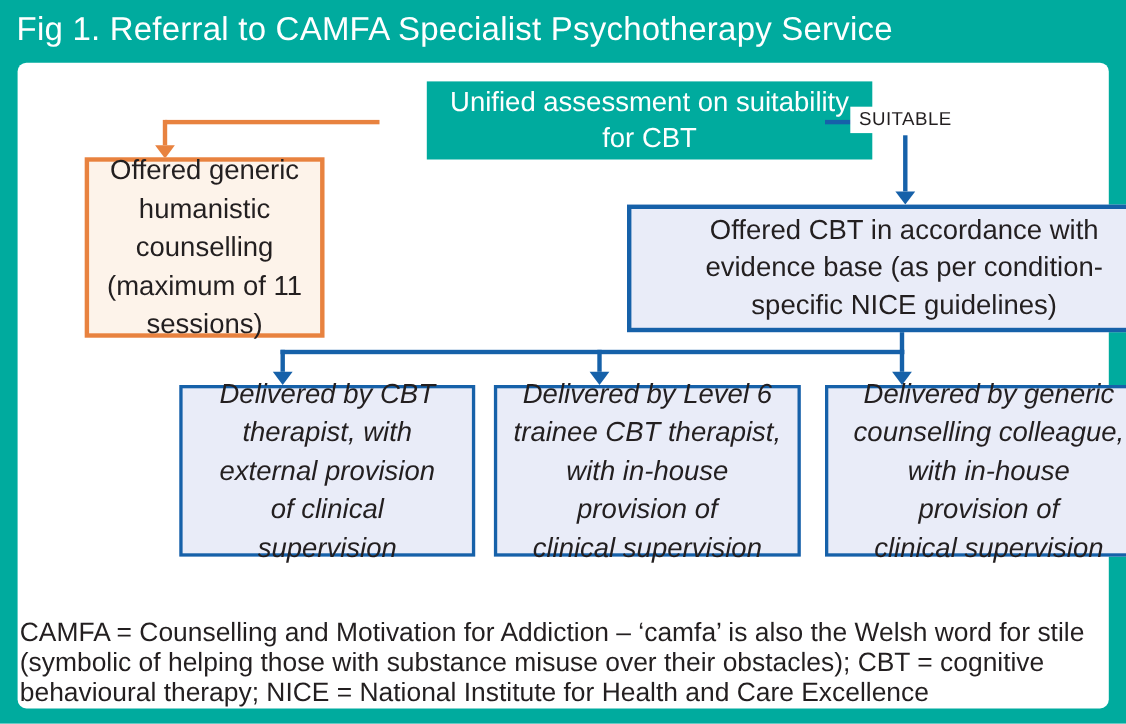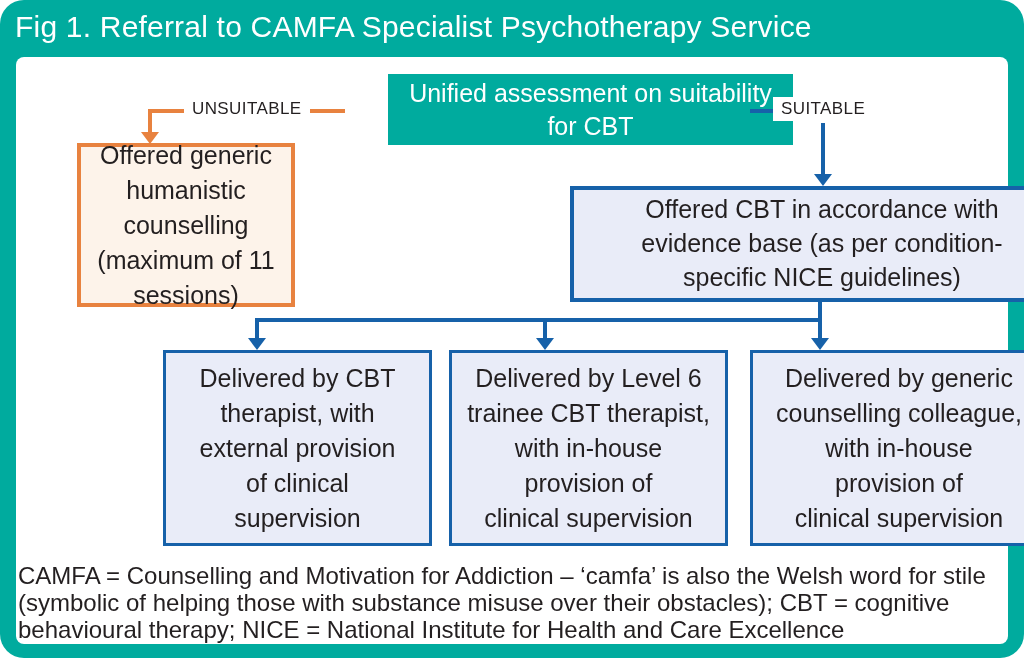--- a/index.html
+++ b/index.html
@@ -2,35 +2,35 @@
 <html style="--teal: #00ab9e; --orange: #e8823f; --orange_fill: #fdf3ea; --blue: #1661a9; --blue_fill: #e9ecf8; --text: #231f20;"><head>
 <meta charset="utf-8">
 <style>
   :root{
     --teal:#00ab9e; --orange:#e8823f; --orange_fill:#fdf3ea;
     --blue:#1661a9; --blue_fill:#e9ecf8; --text:#231f20; --white:#ffffff;
   }
   *{margin:0;padding:0;box-sizing:border-box;}
   html,body{background:#fff;}
   .page{position:relative;width:1024px;height:658px;background:var(--teal);
-    font-family:"Liberation Sans",sans-serif;color:var(--text);overflow:hidden;border-radius:24px;}
+    font-family:"Liberation Sans",sans-serif;color:var(--text);overflow:hidden;}
   .header-title{position:absolute;left:15px;top:10px;width:990px;
     color:var(--white);font-size:30px;font-weight:400;letter-spacing:.2px;white-space:nowrap;}
   .content{position:absolute;left:16px;top:57px;width:992px;height:587px;
     background:var(--white);border-radius:8px;}
   .box{position:absolute;display:flex;align-items:center;justify-content:center;
     text-align:center;white-space:pre-line;line-height:1.32;font-size:25px;margin-left:43px;}
   .assessment{left:329px;top:17px;width:405px;height:71px;background:var(--teal);
     color:var(--white);line-height:1.3;}
   .counselling{left:18px;top:86px;width:218px;height:164px;
     background:var(--orange_fill);border:4px solid var(--orange);line-height:1.4;}
   .cbt{left:511px;top:129px;width:504px;height:116px;
     background:var(--blue_fill);border:4px solid var(--blue);line-height:1.35;}
-  .delivery{top:293px;height:196px;background:var(--blue_fill);
-    border:3px solid var(--blue);line-height:1.4;}
+  .delivery{top:293px;height:156px;background:var(--blue_fill);
+    border:3px solid var(--blue);line-height:1.4;font-style:italic;}
   .d1{left:104px;width:269px;} .d2{left:390px;width:279px;} .d3{left:691px;width:286px;padding-left:12px;}
   .hline,.vline{position:absolute;}
   .o-line{background:var(--orange);}
   .b-line{background:var(--blue);}
   .arrow-down{position:absolute;width:0;height:0;
     border-left:9px solid transparent;border-right:9px solid transparent;}
   .arrow-down.o{border-top:12px solid var(--orange);}
   .arrow-down.b{border-top:12px solid var(--blue);}
   .route-label{position:absolute;background:var(--white);padding:2px 8px;
     font-size:17px;letter-spacing:.4px;color:var(--text);z-index:3;}
@@ -45,21 +45,20 @@
   <div class="header-title">Fig 1. Referral to CAMFA Specialist Psychotherapy Service</div>
 
   <div class="content">
 
     <div class="box assessment">Unified assessment on suitability
 for CBT</div>
 
     <div class="hline o-line" style="left:134px;top:52px;width:195px;height:4px;"></div>
     <div class="vline o-line" style="left:132px;top:52px;width:4px;height:23px;"></div>
     <div class="arrow-down o" style="left:125px;top:75px;"></div>
-    <div class="route-label" style="left:168px;top:40px;">UNSUITABLE</div>
     <div class="box counselling">Offered generic
 humanistic
 counselling
 (maximum of 11
 sessions)</div>
 
     <div class="hline b-line" style="left:734px;top:52px;width:120px;height:4px;"></div>
     <div class="route-label" style="left:757px;top:40px;text-align:right;">SUITABLE</div>
     <div class="vline b-line" style="left:805px;top:66px;width:4px;height:51px;"></div>
     <div class="arrow-down b" style="left:798px;top:117px;"></div>

